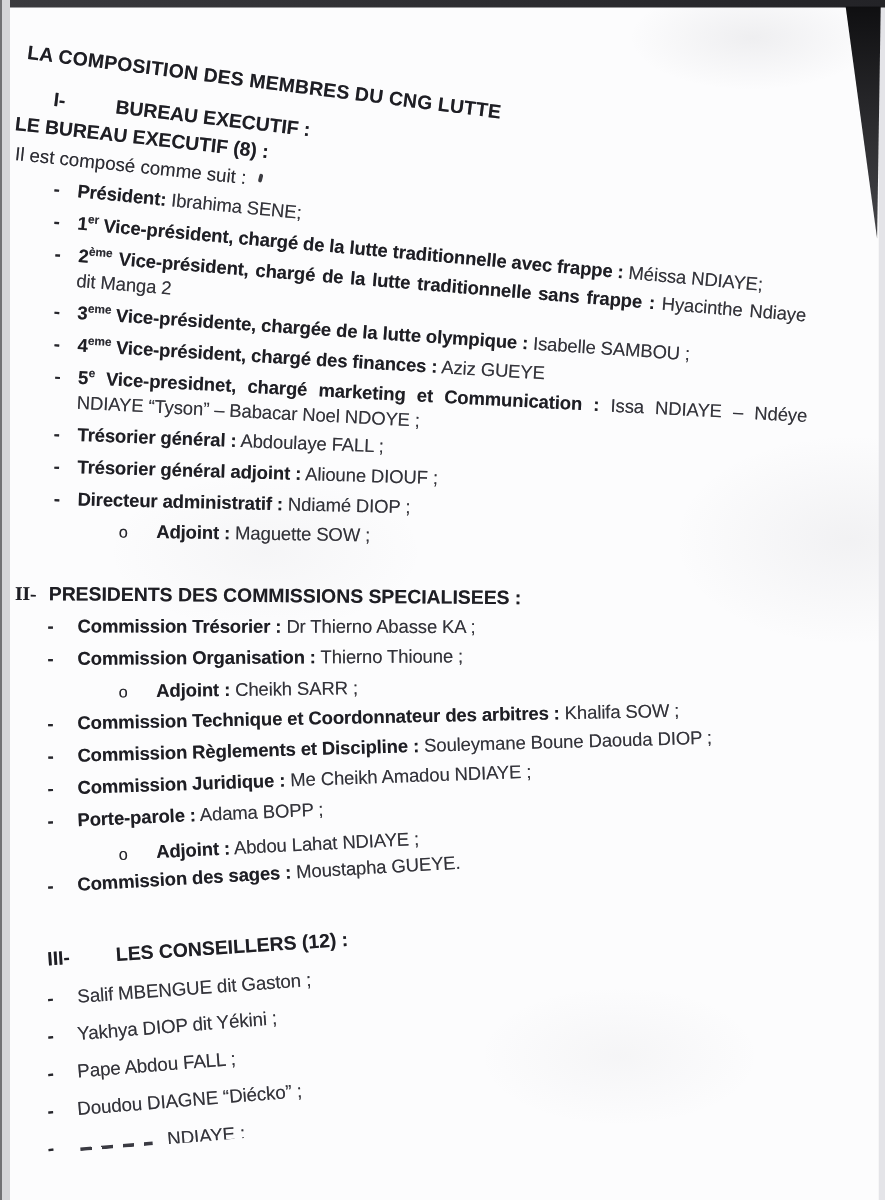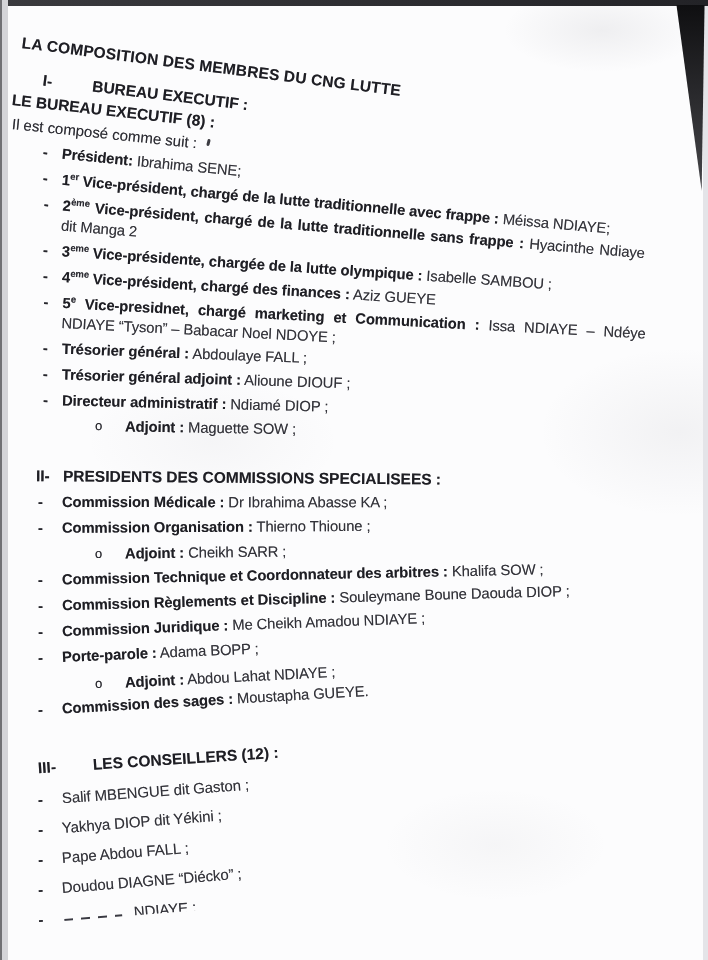--- a/index.html
+++ b/index.html
@@ -28,21 +28,21 @@
     padding:0 62px 0 12px;z-index:2;text-shadow:0 0 .4px rgba(20,20,25,.45);}
   .line{line-height:20px;transform-origin:0 50%;}
   .title{font-size:15.5px;font-weight:700;letter-spacing:.2px;margin:0 0 14px 10px;
     color:#1e1e24;transform:rotate(7.2deg);}
   .heading-line{display:flex;font-weight:700;font-size:15.5px;color:#1e1e24;}
   .numeral{flex:none;}
   .sec-0 .heading-line{margin:14px 0 3px;}
   .sec-0 .numeral{margin-left:31px;min-width:50px;}
   .sec-1{display:block;margin-top:30px;}
   .sec-1 .heading-line{margin-bottom:6px;}
-  .sec-1 .numeral{margin-left:24px;min-width:27px;}
+  .sec-1 .numeral{margin-left:0;min-width:27px;font-family:Liberation Serif, serif;}
   .sec-2{display:block;margin-top:40px;}
   .sec-2 .heading-line{margin-bottom:10px;}
   .sec-2 .numeral{margin-left:26px;min-width:55px;}
   .subheading{font-weight:700;font-size:15.5px;margin-bottom:4px;color:#1e1e24;}
   .intro{font-size:15px;margin-bottom:8px;}
 
   .item{display:flex;margin-bottom:6px;font-size:14.8px;}
   .sec-2 .item{margin-bottom:10px;font-size:15px;}
   .item .bullet{flex:none;font-weight:700;color:#26262c;}
   .sec-0 .item.dash{margin-left:31px}  .sec-0 .item.dash .bullet{width:19px}
@@ -120,21 +120,21 @@
           <span class="item-text"><span class="blabel">Adjoint :</span><span class="bvalue"> Maguette SOW ;</span></span>
         </div>
       </section>
       <section class="section sec-1">
         <div class="line heading-line" style="transform: rotate(0.48deg);">
           <span class="numeral">II-</span>
           <span class="heading-text">PRESIDENTS DES COMMISSIONS SPECIALISEES :</span>
         </div>
         <div class="line item dash" style="transform: rotate(0.06deg);">
           <span class="bullet">-</span>
-          <span class="item-text"><span class="blabel">Commission Médicale :</span><span class="bvalue"> Dr Ibrahima Abasse KA ;</span></span>
+          <span class="item-text"><span class="blabel">Commission Trésorier :</span><span class="bvalue"> Dr Thierno Abasse KA ;</span></span>
         </div>
         <div class="line item dash" style="transform: rotate(-0.36deg);">
           <span class="bullet">-</span>
           <span class="item-text"><span class="blabel">Commission Organisation :</span><span class="bvalue"> Thierno Thioune ;</span></span>
         </div>
         <div class="line item circ" style="transform: rotate(-0.78deg);">
           <span class="bullet">o</span>
           <span class="item-text"><span class="blabel">Adjoint :</span><span class="bvalue"> Cheikh SARR ;</span></span>
         </div>
         <div class="line item dash" style="transform: rotate(-1.2deg);">

